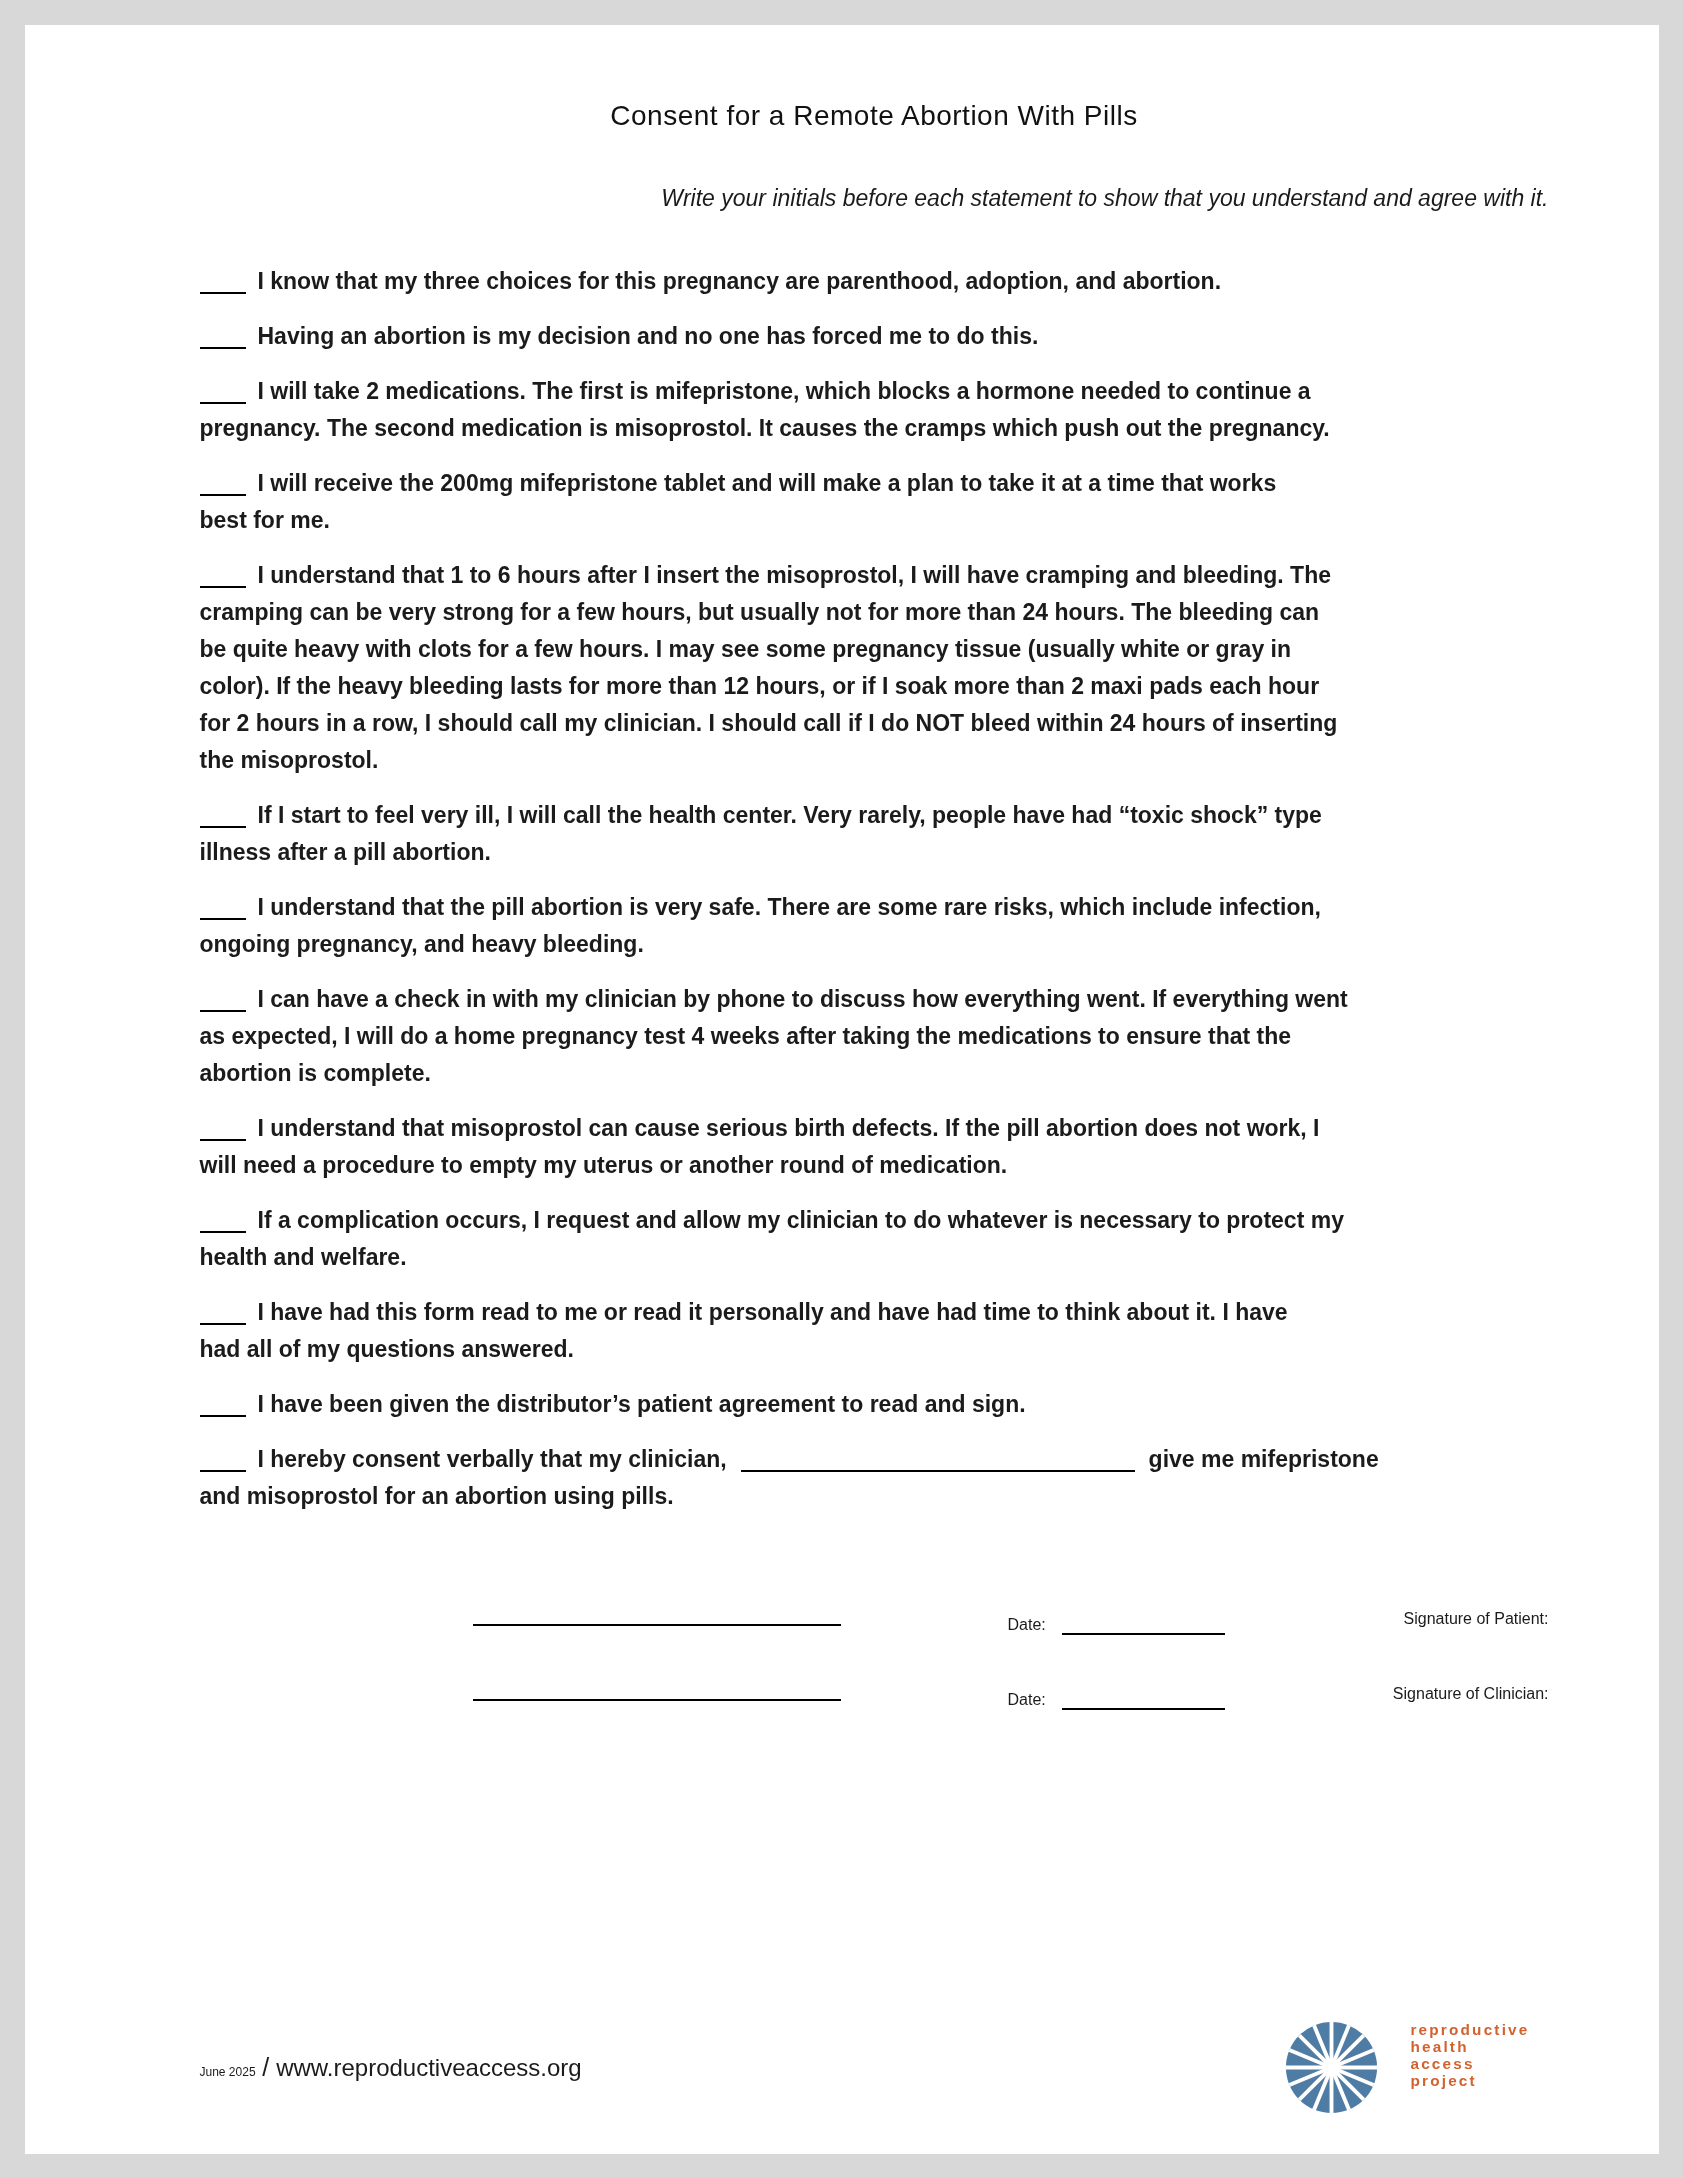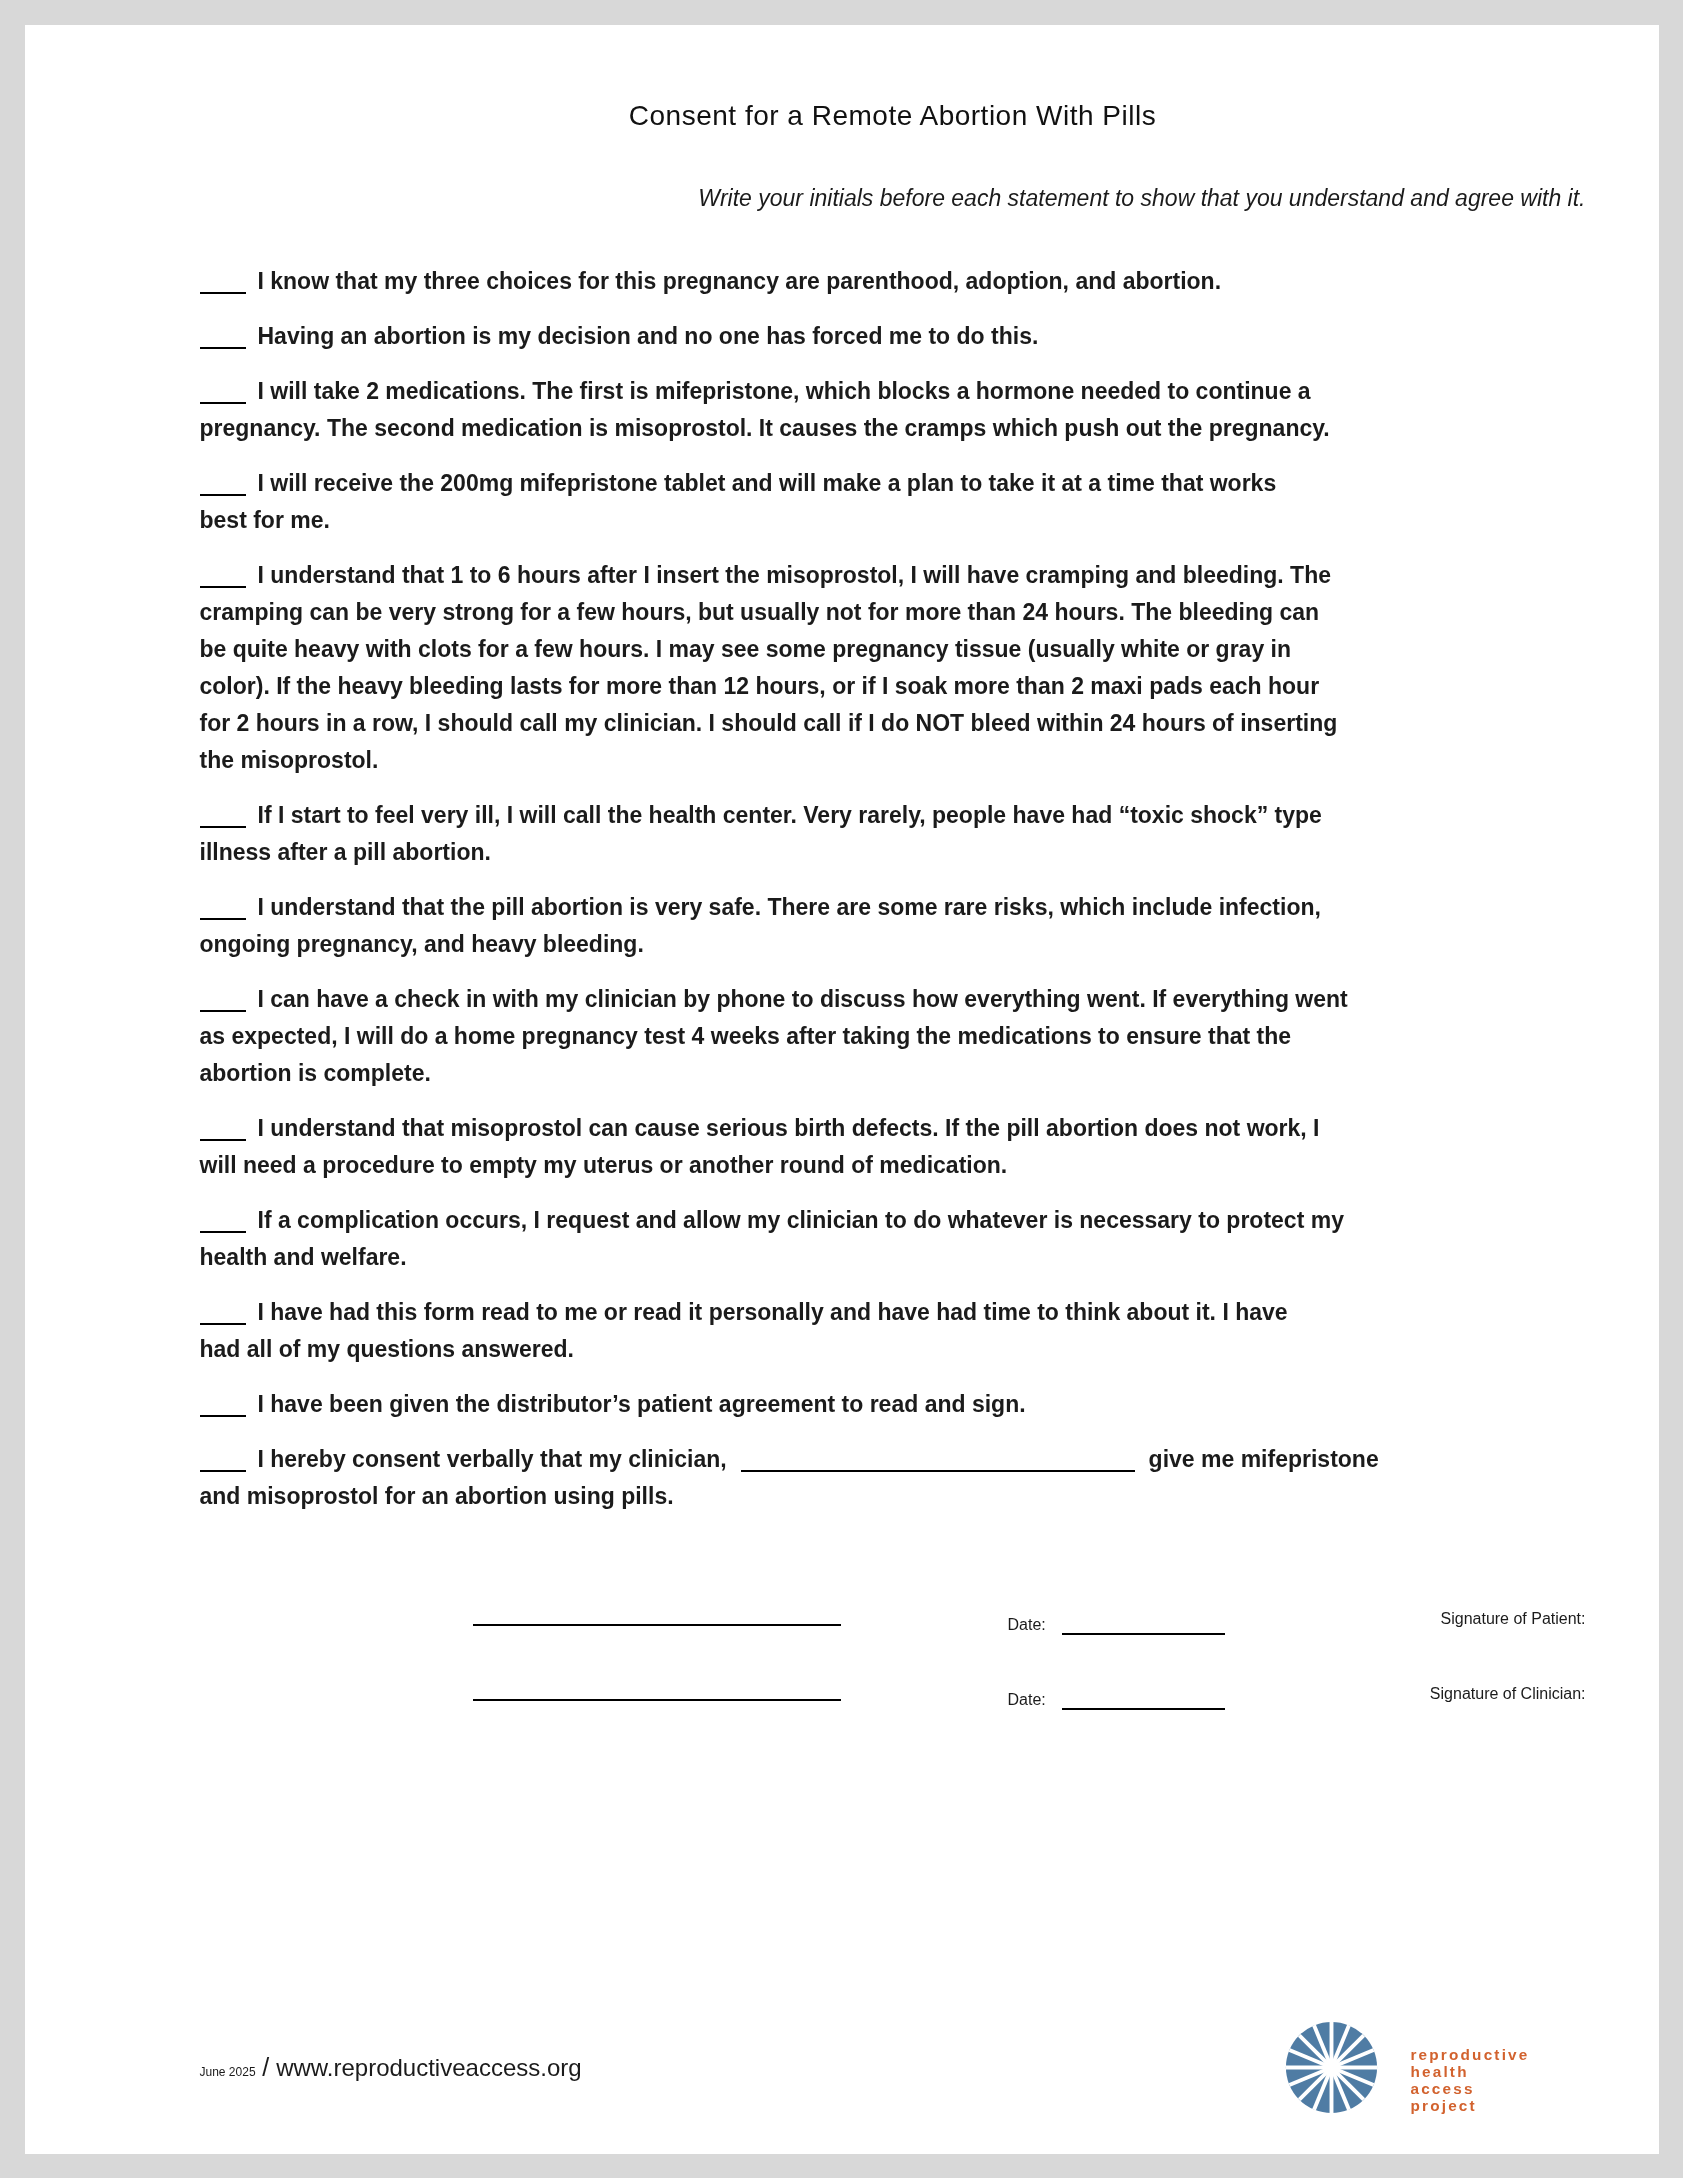--- a/index.html
+++ b/index.html
@@ -13,21 +13,21 @@
   .page {
     position: relative;
     width: 1634px;
     height: 2129px;
     margin: 25px auto 0 auto;
     background: #ffffff;
     color: #1b1b1b;
     overflow: hidden;
   }
   .content {
-    padding: 73px 73px 0 175px; 
+    padding: 73px 110px 0 175px; 
   }
   .title {
     margin: 0;
     text-align: center;
     font-size: 28px;
     font-weight: normal;
     letter-spacing: 0.5px;
     line-height: 36px;
     color: #111;
   }
@@ -102,21 +102,21 @@
   .footer-left {
     font-size: 24px;
     color: #1b1b1b;
     white-space: nowrap;
   }
   .footer-left .f-date { font-size: 12px; }
   .footer-left .f-sep  { font-size: 25px; }
   .footer-left .f-url  { font-size: 24px; }
   .logo {
     display: flex;
-    align-items: flex-end;
+    align-items: flex-start;
     gap: 32px;
   }
   .logo-text {
     display: flex;
     flex-direction: column;
     font-size: 15.3px;
     font-weight: bold;
     letter-spacing: 2.2px;
     line-height: 17px;
     color: var(--logo-orange, #d2622e);

